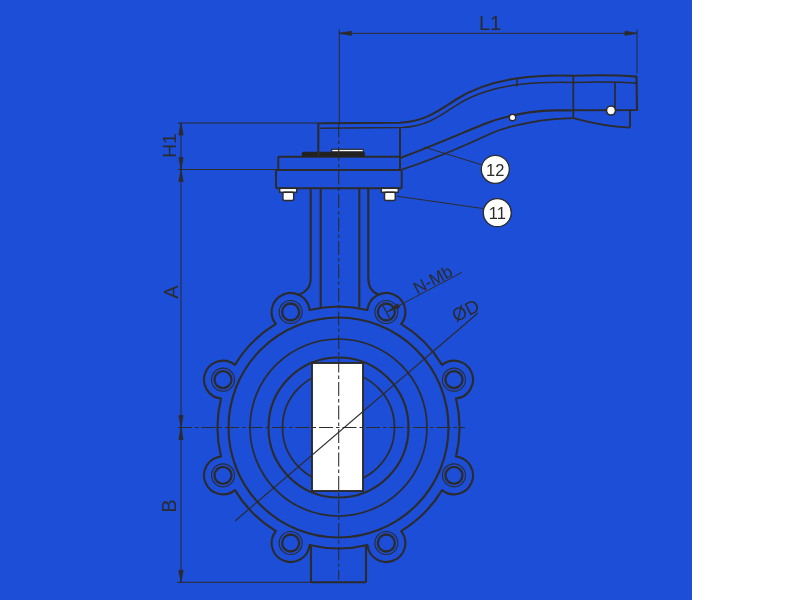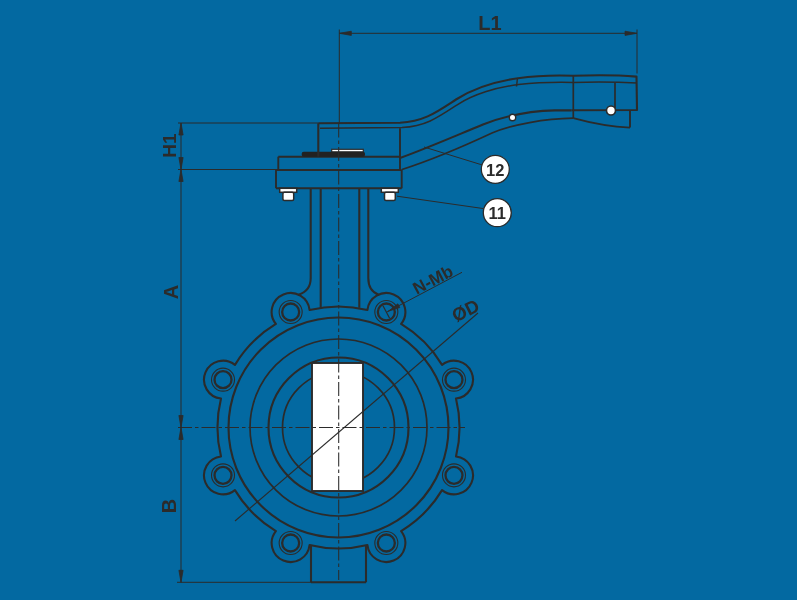--- a/index.html
+++ b/index.html
@@ -1,16 +1,16 @@
 <!DOCTYPE html>
 <html><head>
 <meta charset="utf-8">
 <style>
   html,body{margin:0;padding:0;background:#ffffff;}
-  .stage{width:797px;height:600px;position:relative;background:#0369a1;overflow:hidden;font-weight:bold;}
+  .stage{width:692px;height:600px;position:relative;background:#1d4ed8;overflow:hidden;}
   svg{display:block;}
   text{font-family:"Liberation Sans","DejaVu Sans",sans-serif;fill:#2b2b2b;}
 </style>
 </head>
 <body>
 
 <div class="stage">
   <svg id="dwg" width="800" height="600" viewBox="0 0 800 600">
 
     <g id="gBody">

